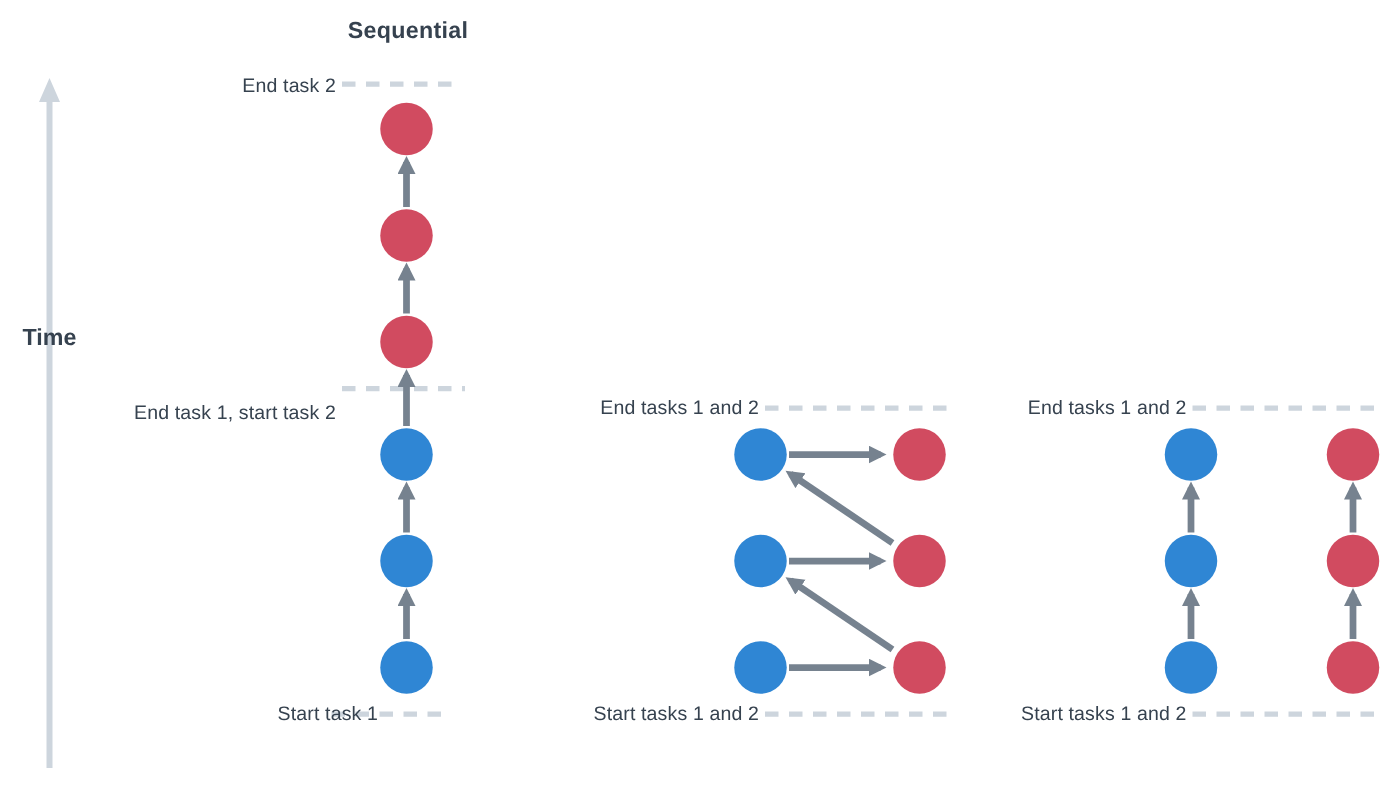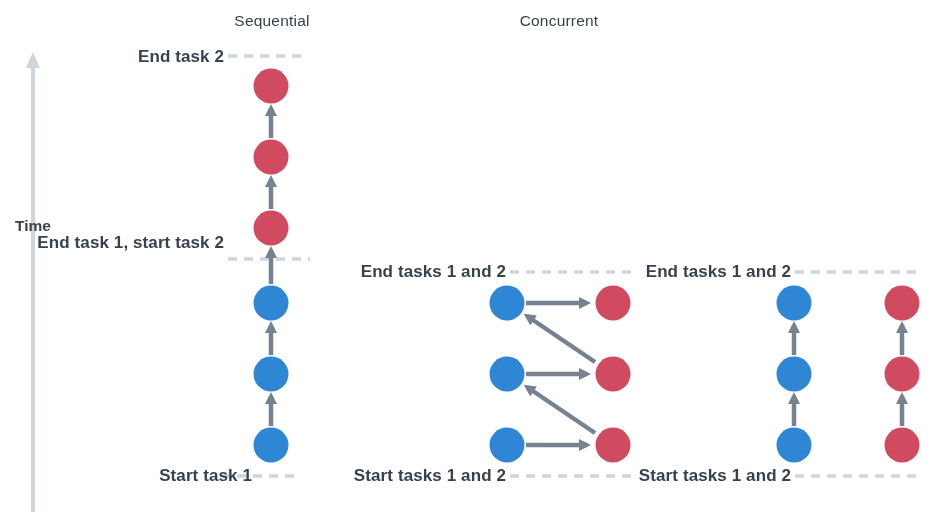--- a/index.html
+++ b/index.html
@@ -17,34 +17,34 @@
   .node-red  { fill: var(--task2-red, #D14B60); }
   .arrow-shaft { stroke: var(--arrow-gray, #76828F); stroke-width: 4.5; fill: none; }
   .arrow-head  { fill: var(--arrow-gray, #76828F); }
   .dash-line { stroke: var(--dash-gray, #CDD5DD); stroke-width: 3.5; stroke-dasharray: 9 7; fill: none; }
   .axis-line { stroke: var(--dash-gray, #CDD5DD); stroke-width: 4; fill: none; }
   .axis-head { fill: var(--dash-gray, #CDD5DD); }
 
   .lbl {
     position: absolute;
     color: var(--text-dark, #36424F);
-    font-size: 17px;
-    font-weight: 700;
+    font-size: 13px;
+    font-weight: 400;
     line-height: 16px;
     white-space: nowrap;
     letter-spacing: 0.1px;
   }
   .col-title {
     position: absolute;
     top: 12px;
     width: 160px;
     text-align: center;
     color: var(--text-dark, #36424F);
     font-size: 15.5px;
-    font-weight: 400;
+    font-weight: 700;
     letter-spacing: 0.2px;
     white-space: nowrap;
   }
   .time-lbl {
     position: absolute;
     left: -27px;
     top: 217px;
     width: 120px;
     text-align: center;
     color: var(--text-dark, #36424F);
@@ -118,26 +118,25 @@
       <circle class="node-blue" cx="794" cy="445" r="17.5"></circle>
       <circle class="node-blue" cx="794" cy="374" r="17.5"></circle>
       <circle class="node-blue" cx="794" cy="303" r="17.5"></circle>
       <circle class="node-red" cx="902" cy="445" r="17.5"></circle>
       <circle class="node-red" cx="902" cy="374" r="17.5"></circle>
       <circle class="node-red" cx="902" cy="303" r="17.5"></circle>
     </g>
   </svg>
 
   <div class="col-title" style="left:192px">Sequential</div>
-  <div class="col-title" style="left:479px">Concurrent</div>
 
   <div class="time-lbl">Time</div>
 
   <div class="lbl" style="right:708px; top:49px">End task 2</div>
-  <div class="lbl" style="right:708px; top:235px">End task 1, start task 2</div>
+  <div class="lbl" style="right:708px; top:267px">End task 1, start task 2</div>
   <div class="lbl" style="right:680px; top:468px">Start task 1</div>
 
   <div class="lbl" style="right:426px; top:264px">End tasks 1 and 2</div>
   <div class="lbl" style="right:426px; top:468px">Start tasks 1 and 2</div>
 
   <div class="lbl" style="right:141px; top:264px">End tasks 1 and 2</div>
   <div class="lbl" style="right:141px; top:468px">Start tasks 1 and 2</div>
 
 </div>
 

